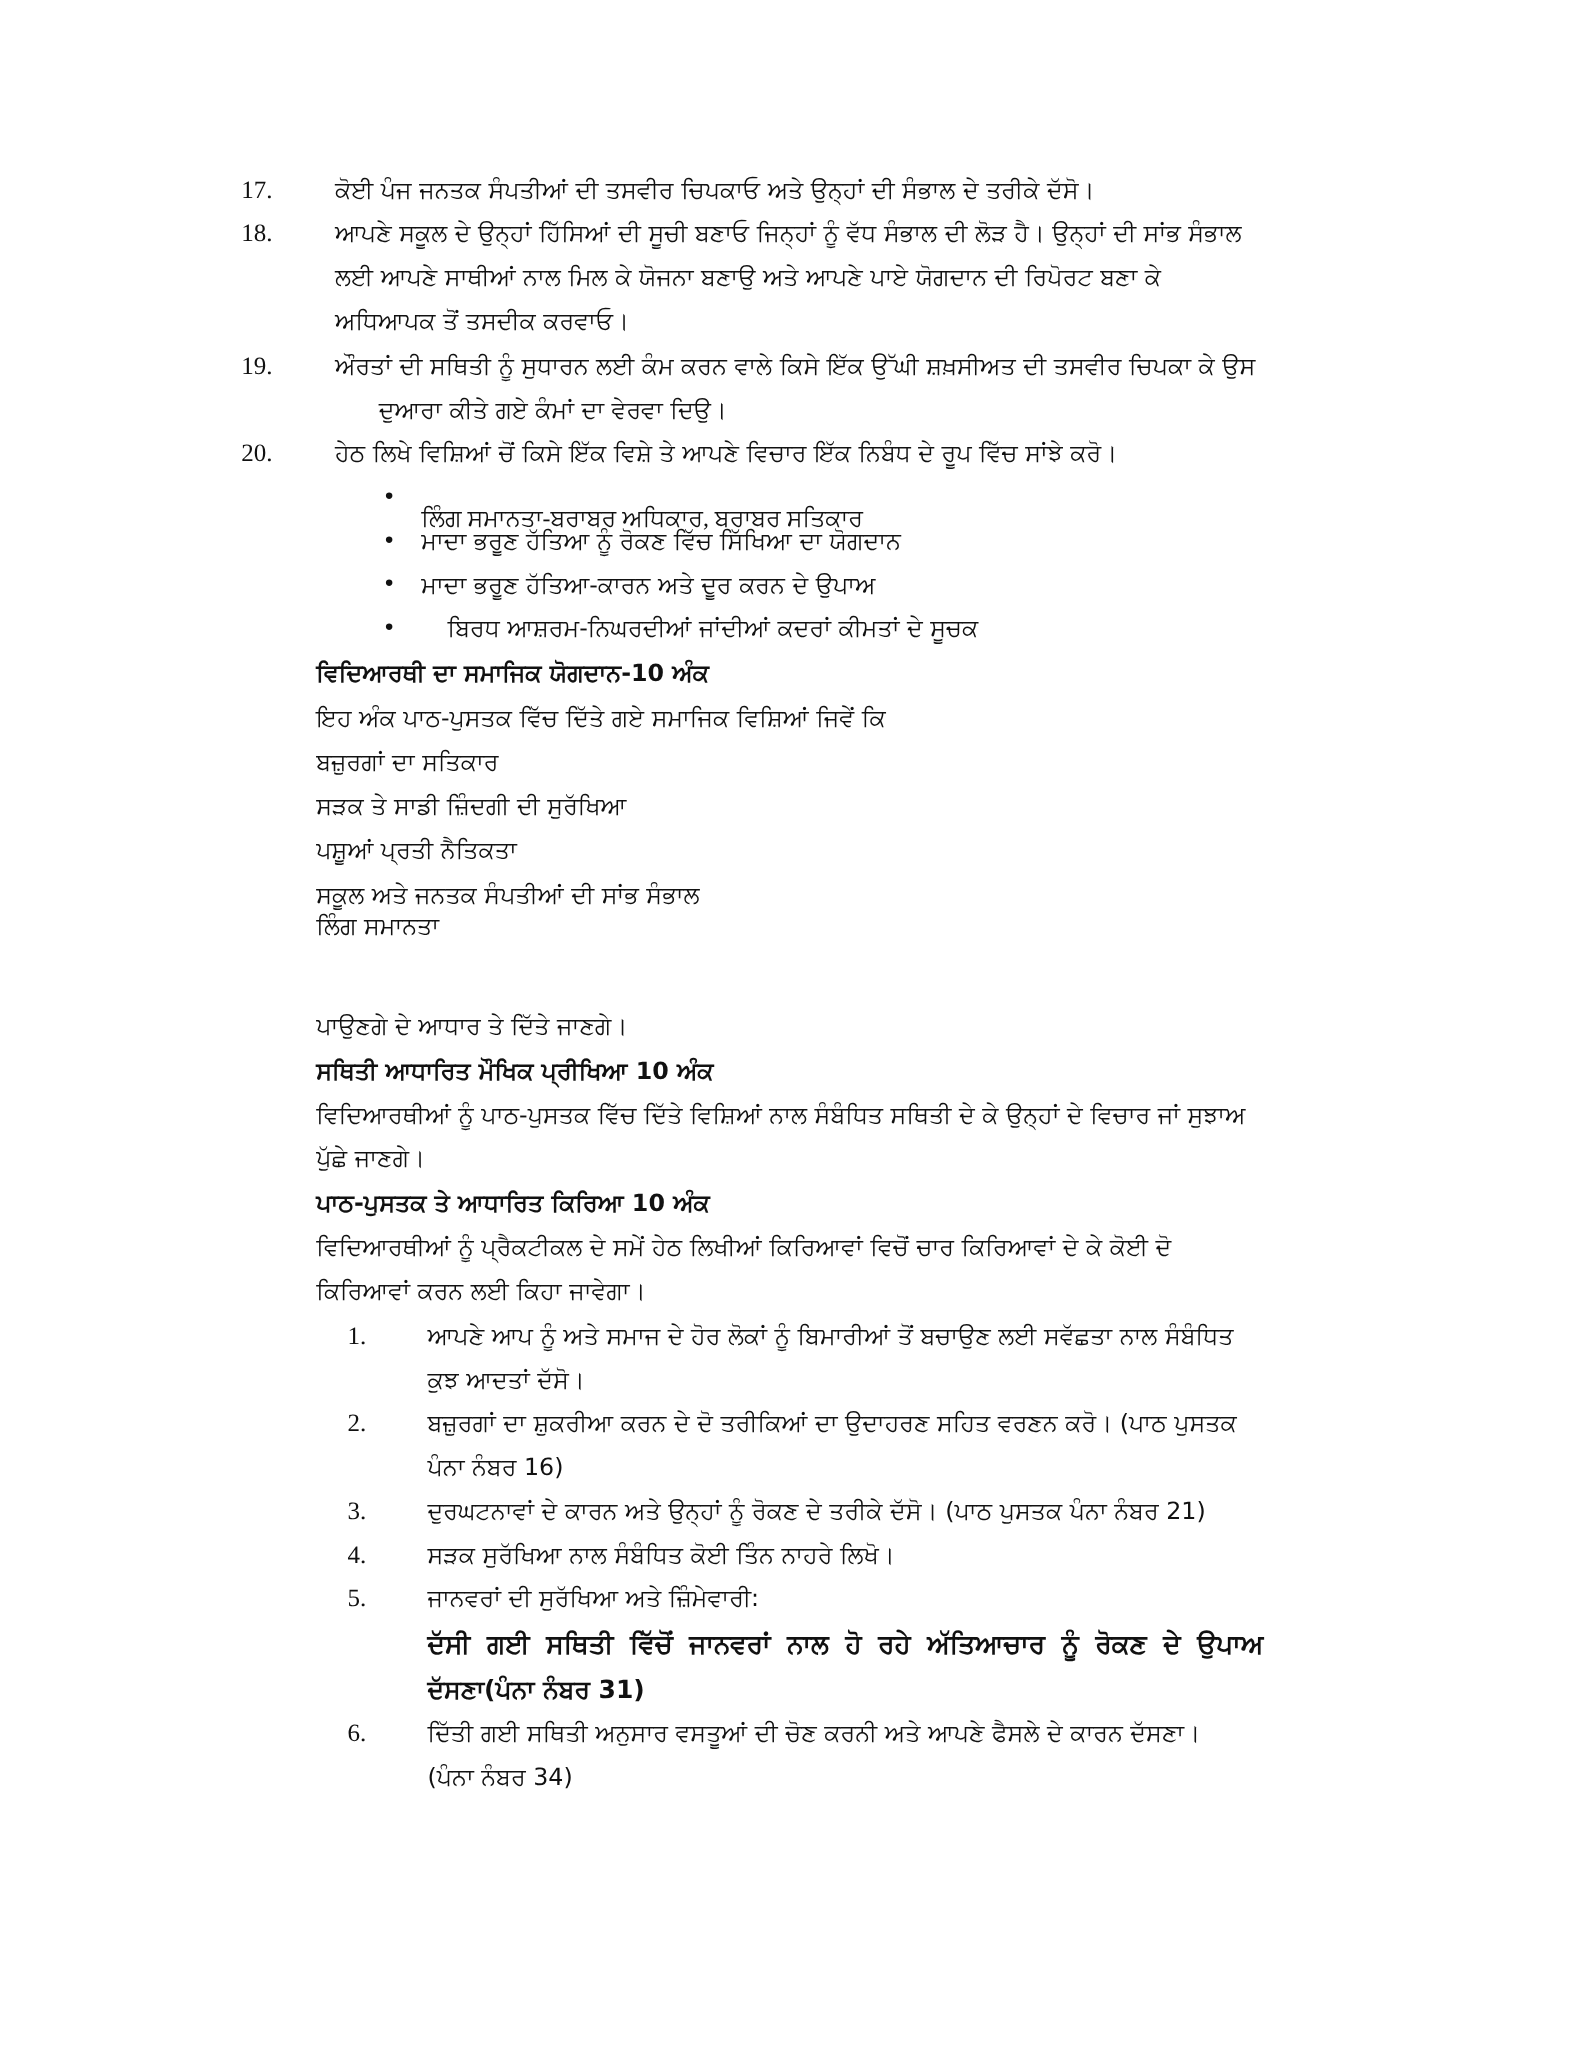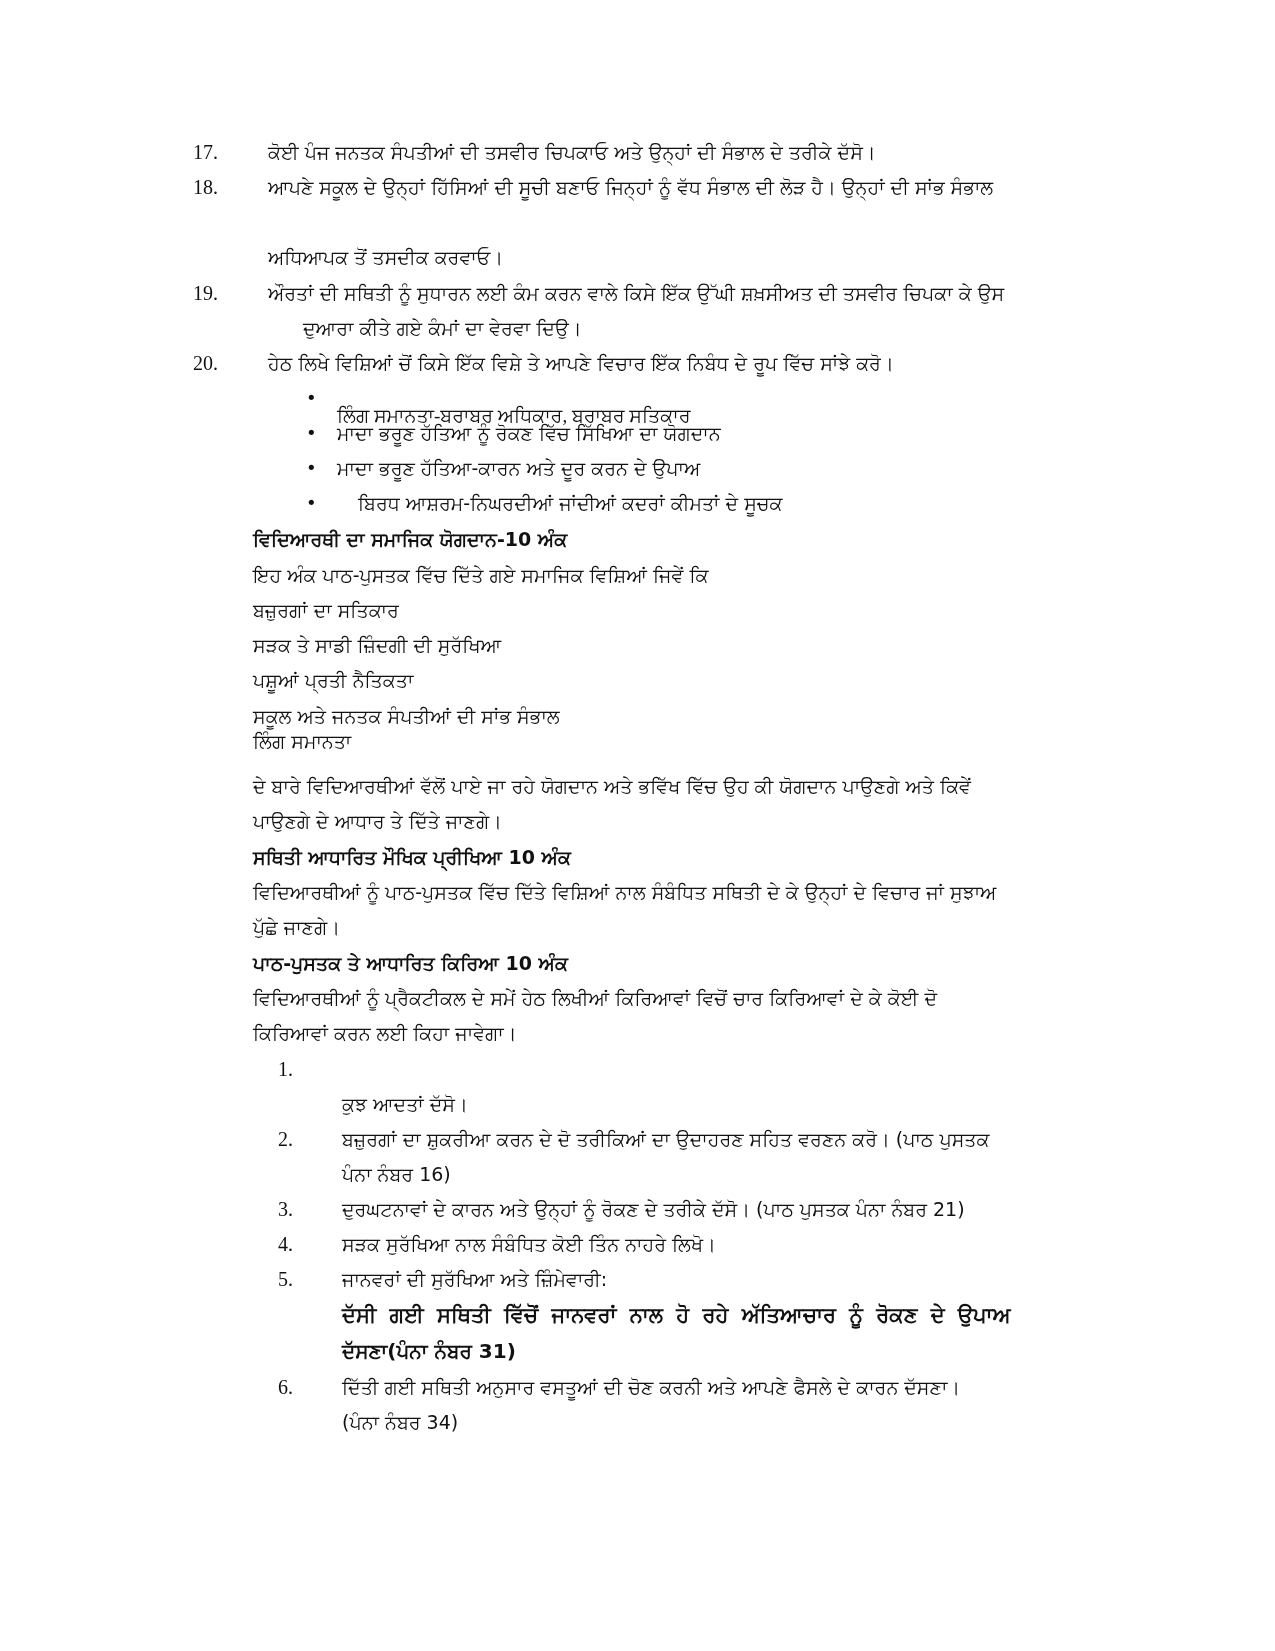--- a/index.html
+++ b/index.html
@@ -15,20 +15,21 @@
 </head>
 <body>
 
 <div class="page">
 
   <span class="num" style="left:193px;top:139px;">17.</span>
   <span class="line" style="left:268px;top:139px;">ਕੋਈ ਪੰਜ ਜਨਤਕ ਸੰਪਤੀਆਂ ਦੀ ਤਸਵੀਰ ਚਿਪਕਾਓ ਅਤੇ ਉਨ੍ਹਾਂ ਦੀ ਸੰਭਾਲ ਦੇ ਤਰੀਕੇ ਦੱਸੋ।</span>
 
   <span class="num" style="left:193px;top:174px;">18.</span>
   <span class="line" style="left:268px;top:174px;">ਆਪਣੇ ਸਕੂਲ ਦੇ ਉਨ੍ਹਾਂ ਹਿੱਸਿਆਂ ਦੀ ਸੂਚੀ ਬਣਾਓ ਜਿਨ੍ਹਾਂ ਨੂੰ ਵੱਧ ਸੰਭਾਲ ਦੀ ਲੋੜ ਹੈ। ਉਨ੍ਹਾਂ ਦੀ ਸਾਂਭ ਸੰਭਾਲ</span>
+  <span class="line" style="left:268px;top:209px;">ਲਈ ਆਪਣੇ ਸਾਥੀਆਂ ਨਾਲ ਮਿਲ ਕੇ ਯੋਜਨਾ ਬਣਾਉ ਅਤੇ ਆਪਣੇ ਪਾਏ ਯੋਗਦਾਨ ਦੀ ਰਿਪੋਰਟ ਬਣਾ ਕੇ</span>
   <span class="line" style="left:268px;top:244px;">ਅਧਿਆਪਕ ਤੋਂ ਤਸਦੀਕ ਕਰਵਾਓ।</span>
 
   <span class="num" style="left:193px;top:280px;">19.</span>
   <span class="line" style="left:268px;top:280px;">ਔਰਤਾਂ ਦੀ ਸਥਿਤੀ ਨੂੰ ਸੁਧਾਰਨ ਲਈ ਕੰਮ ਕਰਨ ਵਾਲੇ ਕਿਸੇ ਇੱਕ ਉੱਘੀ ਸ਼ਖ਼ਸੀਅਤ ਦੀ ਤਸਵੀਰ ਚਿਪਕਾ ਕੇ ਉਸ</span>
   <span class="line" style="left:268px;top:315px;margin-left:35px;">ਦੁਆਰਾ ਕੀਤੇ ਗਏ ਕੰਮਾਂ ਦਾ ਵੇਰਵਾ ਦਿਉ।</span>
 
   <span class="num" style="left:193px;top:350px;">20.</span>
   <span class="line" style="left:268px;top:350px;">ਹੇਠ ਲਿਖੇ ਵਿਸ਼ਿਆਂ ਚੋਂ ਕਿਸੇ ਇੱਕ ਵਿਸ਼ੇ ਤੇ ਆਪਣੇ ਵਿਚਾਰ ਇੱਕ ਨਿਬੰਧ ਦੇ ਰੂਪ ਵਿੱਚ ਸਾਂਝੇ ਕਰੋ।</span>
 
   <span class="bullet" style="left:306px;top:385px;">•</span>
@@ -40,32 +41,32 @@
   <span class="bullet" style="left:306px;top:490px;">•</span>
   <span class="line" style="left:337px;top:490px;margin-left:21px;">ਬਿਰਧ ਆਸ਼ਰਮ-ਨਿਘਰਦੀਆਂ ਜਾਂਦੀਆਂ ਕਦਰਾਂ ਕੀਮਤਾਂ ਦੇ ਸੂਚਕ</span>
 
   <span class="line heading" style="left:253px;top:526px;">ਵਿਦਿਆਰਥੀ ਦਾ ਸਮਾਜਿਕ ਯੋਗਦਾਨ-10 ਅੰਕ</span>
   <span class="line" style="left:253px;top:562px;">ਇਹ ਅੰਕ ਪਾਠ-ਪੁਸਤਕ ਵਿੱਚ ਦਿੱਤੇ ਗਏ ਸਮਾਜਿਕ ਵਿਸ਼ਿਆਂ ਜਿਵੇਂ ਕਿ</span>
   <span class="line" style="left:253px;top:597px;">ਬਜ਼ੁਰਗਾਂ ਦਾ ਸਤਿਕਾਰ</span>
   <span class="line" style="left:253px;top:632px;">ਸੜਕ ਤੇ ਸਾਡੀ ਜ਼ਿੰਦਗੀ ਦੀ ਸੁਰੱਖਿਆ</span>
   <span class="line" style="left:253px;top:667px;">ਪਸ਼ੂਆਂ ਪ੍ਰਤੀ ਨੈਤਿਕਤਾ</span>
   <span class="line" style="left:253px;top:703px;">ਸਕੂਲ ਅਤੇ ਜਨਤਕ ਸੰਪਤੀਆਂ ਦੀ ਸਾਂਭ ਸੰਭਾਲ</span>
   <span class="line" style="left:253px;top:728px;">ਲਿੰਗ ਸਮਾਨਤਾ</span>
-  <span class="line" style="left:253px;top:773px;">ਦੇ ਬਾਰੇ ਵਿਦਿਆਰਥੀਆਂ ਵੱਲੋਂ ਪਾਏ ਜਾ ਰਹੇ ਯੋਗਦਾਨ ਅਤੇ ਭਵਿੱਖ ਵਿੱਚ ਉਹ ਕੀ ਯੋਗਦਾਨ ਪਾਉਣਗੇ ਅਤੇ ਕਿਵੇਂ</span>
   <span class="line" style="left:253px;top:808px;">ਪਾਉਣਗੇ ਦੇ ਆਧਾਰ ਤੇ ਦਿੱਤੇ ਜਾਣਗੇ।</span>
 
   <span class="line heading" style="left:253px;top:844px;">ਸਥਿਤੀ ਆਧਾਰਿਤ ਮੌਖਿਕ ਪ੍ਰੀਖਿਆ 10 ਅੰਕ</span>
   <span class="line" style="left:253px;top:879px;">ਵਿਦਿਆਰਥੀਆਂ ਨੂੰ ਪਾਠ-ਪੁਸਤਕ ਵਿੱਚ ਦਿੱਤੇ ਵਿਸ਼ਿਆਂ ਨਾਲ ਸੰਬੰਧਿਤ ਸਥਿਤੀ ਦੇ ਕੇ ਉਨ੍ਹਾਂ ਦੇ ਵਿਚਾਰ ਜਾਂ ਸੁਝਾਅ</span>
   <span class="line" style="left:253px;top:914px;">ਪੁੱਛੇ ਜਾਣਗੇ।</span>
 
   <span class="line heading" style="left:253px;top:950px;">ਪਾਠ-ਪੁਸਤਕ ਤੇ ਆਧਾਰਿਤ ਕਿਰਿਆ  10 ਅੰਕ</span>
   <span class="line" style="left:253px;top:985px;">ਵਿਦਿਆਰਥੀਆਂ ਨੂੰ ਪ੍ਰੈਕਟੀਕਲ ਦੇ ਸਮੇਂ ਹੇਠ ਲਿਖੀਆਂ ਕਿਰਿਆਵਾਂ ਵਿਚੋਂ ਚਾਰ ਕਿਰਿਆਵਾਂ ਦੇ ਕੇ ਕੋਈ ਦੋ</span>
   <span class="line" style="left:253px;top:1020px;">ਕਿਰਿਆਵਾਂ ਕਰਨ ਲਈ ਕਿਹਾ ਜਾਵੇਗਾ।</span>
 
   <span class="num" style="left:278px;top:1056px;">1.</span>
+  <span class="line" style="left:342px;top:1056px;">ਆਪਣੇ ਆਪ ਨੂੰ ਅਤੇ ਸਮਾਜ ਦੇ ਹੋਰ ਲੋਕਾਂ ਨੂੰ ਬਿਮਾਰੀਆਂ ਤੋਂ ਬਚਾਉਣ ਲਈ ਸਵੱਛਤਾ ਨਾਲ ਸੰਬੰਧਿਤ</span>
   <span class="line" style="left:342px;top:1091px;">ਕੁਝ ਆਦਤਾਂ ਦੱਸੋ।</span>
 
   <span class="num" style="left:278px;top:1126px;">2.</span>
   <span class="line" style="left:342px;top:1126px;">ਬਜ਼ੁਰਗਾਂ ਦਾ ਸ਼ੁਕਰੀਆ ਕਰਨ ਦੇ ਦੋ ਤਰੀਕਿਆਂ ਦਾ ਉਦਾਹਰਣ ਸਹਿਤ ਵਰਣਨ ਕਰੋ। (ਪਾਠ ਪੁਸਤਕ</span>
   <span class="line" style="left:342px;top:1161px;">ਪੰਨਾ ਨੰਬਰ 16)</span>
 
   <span class="num" style="left:278px;top:1196px;">3.</span>
   <span class="line" style="left:342px;top:1196px;">ਦੁਰਘਟਨਾਵਾਂ ਦੇ ਕਾਰਨ ਅਤੇ ਉਨ੍ਹਾਂ ਨੂੰ ਰੋਕਣ ਦੇ ਤਰੀਕੇ ਦੱਸੋ। (ਪਾਠ ਪੁਸਤਕ ਪੰਨਾ ਨੰਬਰ 21)</span>
 
   <span class="num" style="left:278px;top:1231px;">4.</span>

